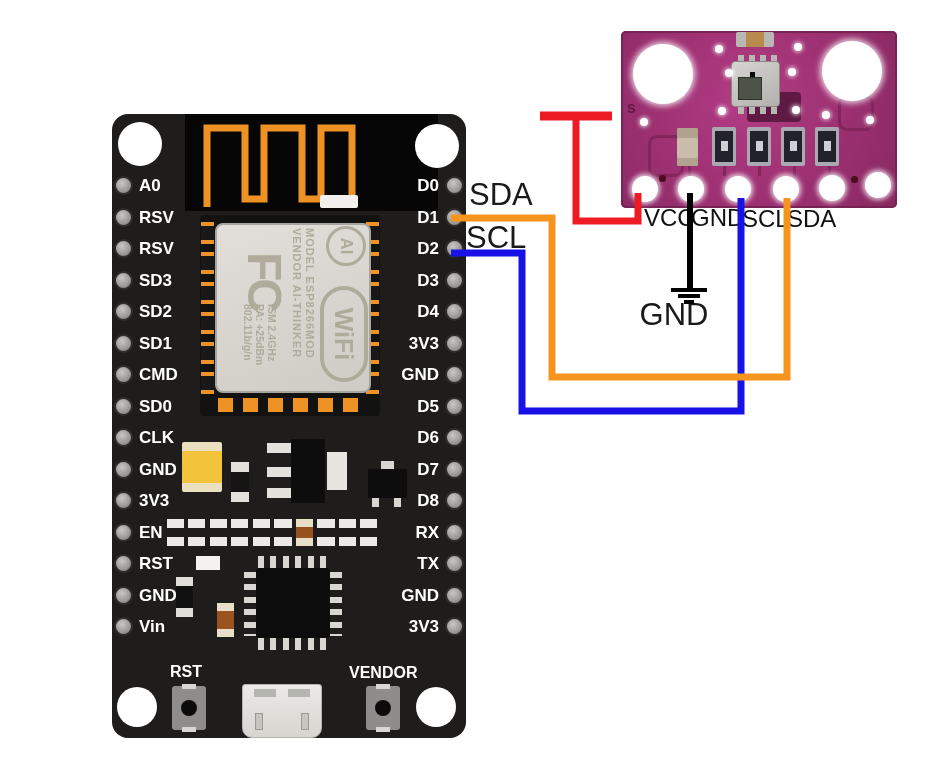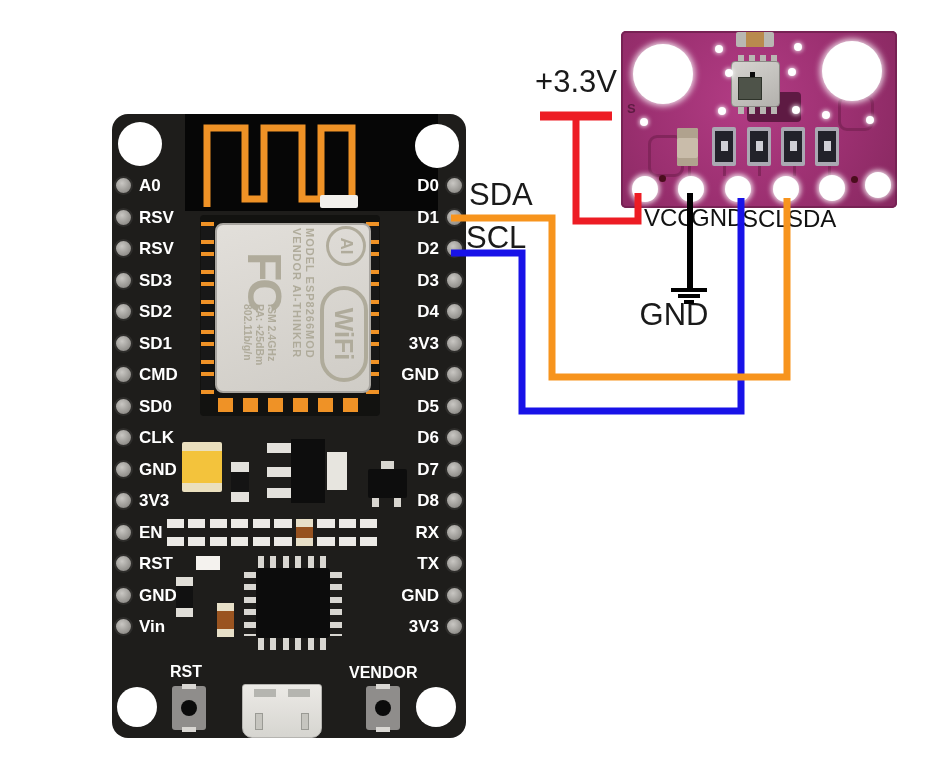--- a/index.html
+++ b/index.html
@@ -394,21 +394,20 @@
     <div class="rdot" style="left:38px;top:144px;"></div>
     <div class="rdot" style="left:230px;top:145px;"></div>
     <div class="smark">S</div>
   </div>
 
   <div class="slabel" style="left:644px;top:206px;">VCC</div>
   <div class="slabel" style="left:691px;top:206px;">GND</div>
   <div class="slabel" style="left:742px;top:207px;">SCL</div>
   <div class="slabel" style="left:787px;top:207px;">SDA</div>
 
-  <div class="wlabel" style="left:520px;top:66px;width:112px;text-align:center;">+3.3V</div>
   <div class="wlabel" style="left:469px;top:179px;">SDA</div>
   <div class="wlabel" style="left:466px;top:222px;">SCL</div>
   <div class="wlabel" style="left:633px;top:299px;width:82px;text-align:center;">GND</div>
 
   <svg class="wires" width="940" height="771">
     <path d="M540,116 L612,116" fill="none" stroke-width="9" stroke="#ed1c24"></path>
     <path d="M576,116 L576,221 L638,221 L638,193" fill="none" stroke-width="7" stroke="#ed1c24"></path>
     <path d="M690,193 L690,288" fill="none" stroke-width="6" stroke="#000000"></path>
     <path d="M671,290 L707,290 M678,296 L700,296 M684,302 L694,302" fill="none" stroke-width="4" stroke="#000000"></path>
     <path d="M451,253 L522,253 L522,411 L741,411 L741,198" fill="none" stroke-width="7" stroke="#1812e8"></path>

